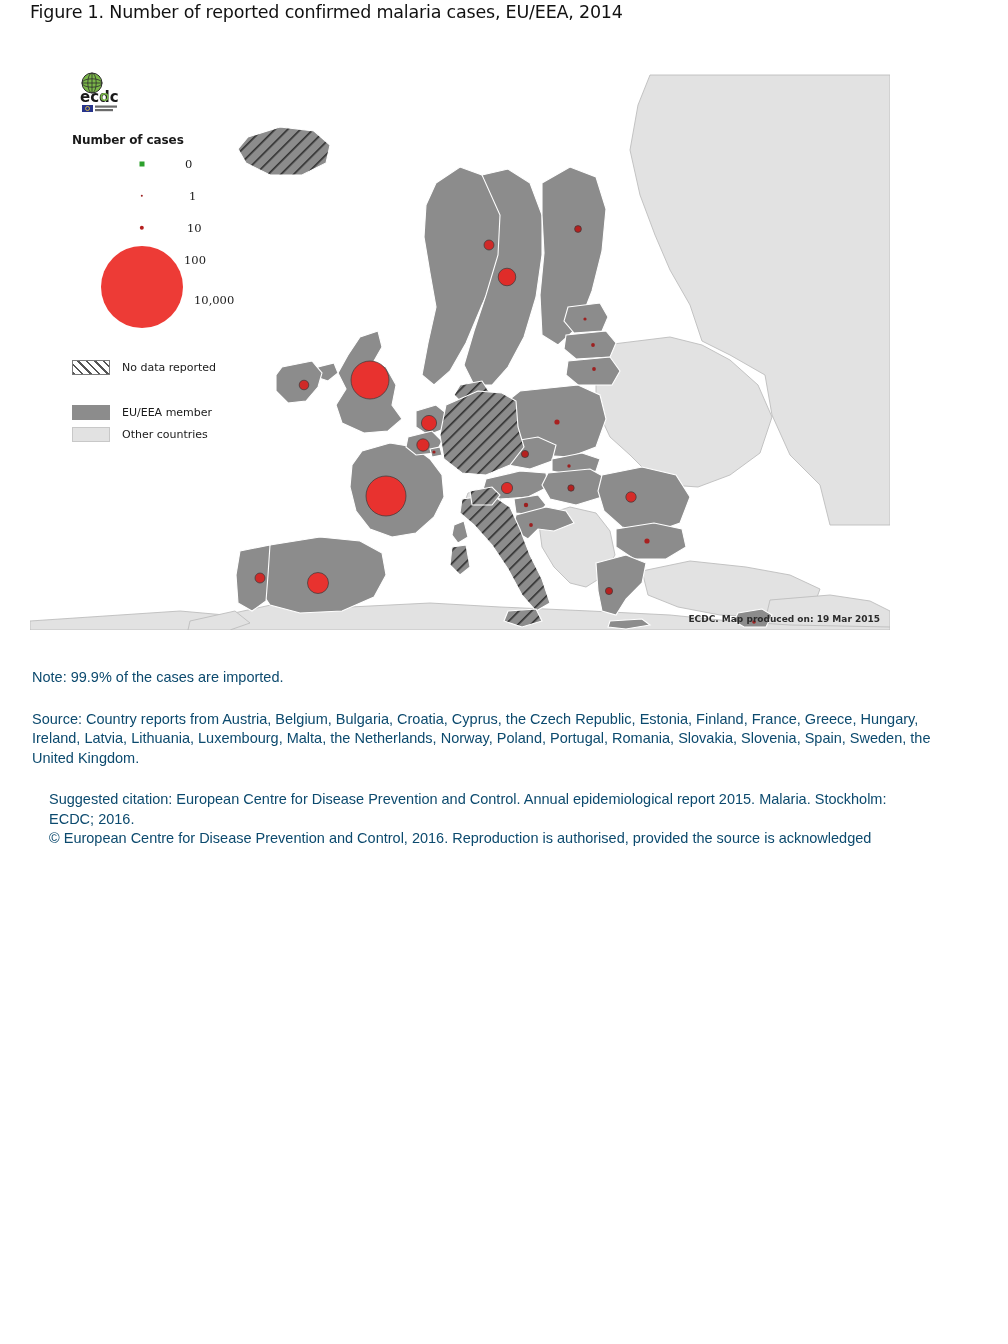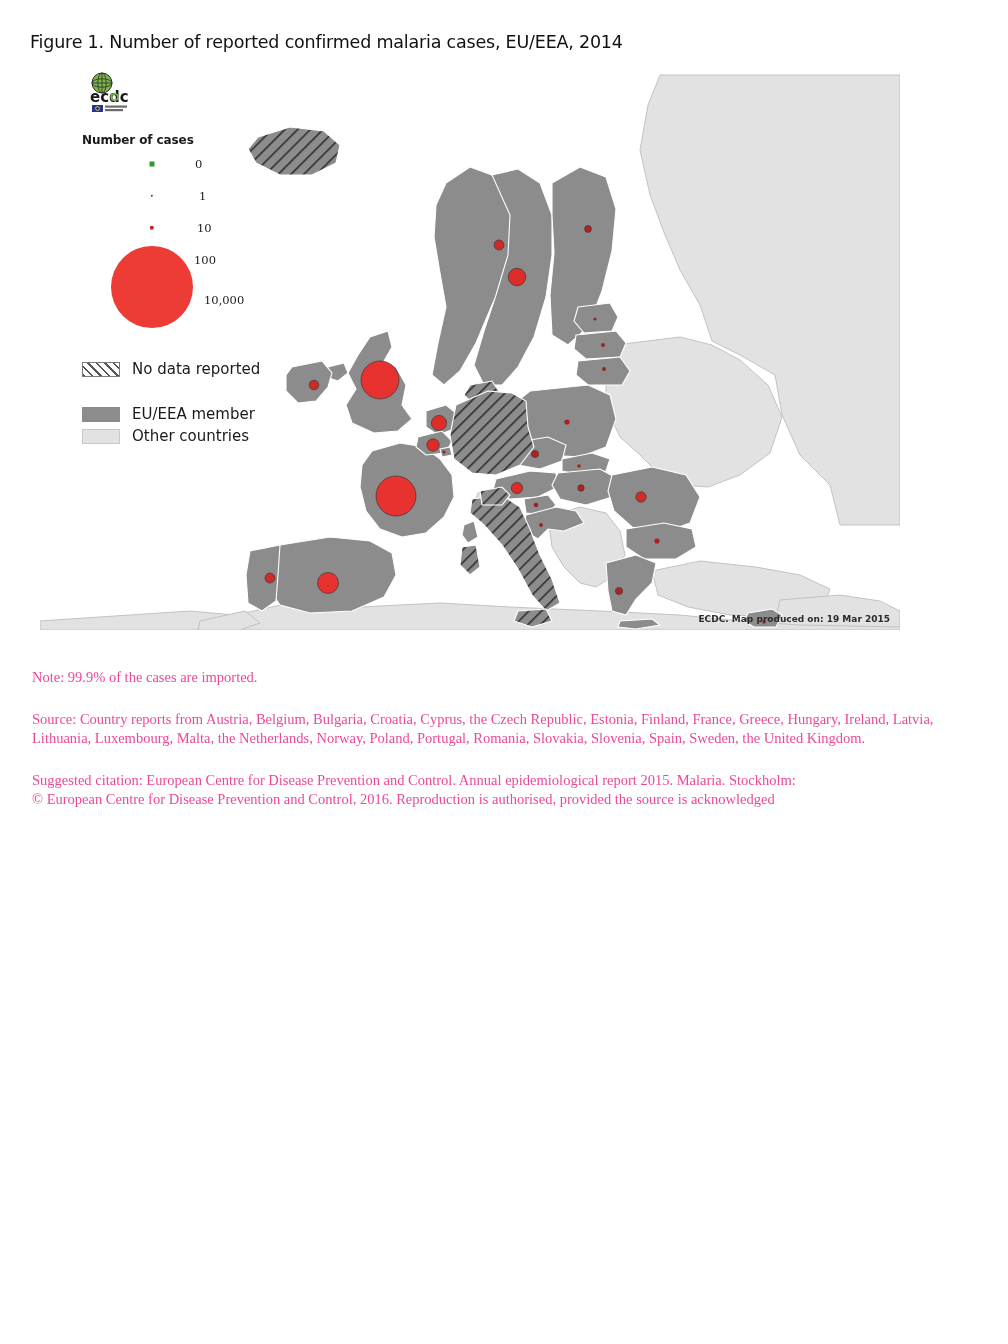--- a/index.html
+++ b/index.html
@@ -9,31 +9,31 @@
     background:#ffffff;
     font-family:"DejaVu Sans","Liberation Sans",sans-serif;
     color:#000000;
     position:relative;
     overflow:hidden;
   }
   .page{position:absolute;inset:0;}
 
   
   .fig-title{
-    position:absolute;left:30px;top:32px;
+    position:absolute;left:30px;top:2px;
     font-size:17.5px;
     font-family:"DejaVu Sans","Liberation Sans",sans-serif;
     letter-spacing:-0.2px;
     color:#111;
     white-space:nowrap;
   }
 
   
   .map-frame{
-    position:absolute;left:40px;top:55px;
+    position:absolute;left:30px;top:55px;
     width:860px;height:575px;
     background:#0ea5e9;
     overflow:hidden;
   }
   .map-svg{position:absolute;left:0;top:0;width:860px;height:575px;display:block;}
 
   
   .legend{
     position:absolute;left:20px;top:5px;
     width:185px;
@@ -62,47 +62,47 @@
     width:38px;height:15px;
     border:1px solid #7a7a7a;
     box-sizing:border-box;
     margin-right:12px;
     flex:0 0 auto;
   }
   .swatch.nodata{background:#ffffff;}
   .swatch.eu{background:#8c8c8c;border-color:#8c8c8c;}
   .swatch.other{background:#e2e2e2;border-color:#c8c8c8;}
   .swatch-lab{
-    font-size:15px;
+    font-size:11px;
     font-family:"DejaVu Sans","Liberation Sans",sans-serif;
     color:#1a1a1a;
     white-space:nowrap;
   }
 
   
   .map-credit{
     position:absolute;right:10px;bottom:6px;
     font-size:9px;font-weight:bold;
     font-family:"DejaVu Sans","Liberation Sans",sans-serif;
     color:#2b2b2b;
     z-index:15;
     white-space:nowrap;
   }
 
   
   .footer{position:absolute;left:32px;top:668px;width:920px;}
   .f-block{
     font-size:14.5px;
-    font-family:Liberation Serif, serif;
-    color:#ec4899;
+    font-family:Liberation Sans, sans-serif;
+    color:#0c4a6e;
     line-height:1.35;
   }
   .f-note{margin:0 0 22px 0;}
   .f-source{margin:8px 0 22px 0;}
-  .f-cite{margin:0;}
+  .f-cite{margin:17px;}
   .f-cite .line{display:block;}
 </style>
 </head>
 <body>
 
 <div class="page">
 
   <div class="fig-title">Figure 1. Number of reported confirmed malaria cases, EU/EEA, 2014</div>
 
   <div class="map-frame">
@@ -319,17 +319,18 @@
     </div>
 
     <div class="map-credit">ECDC. Map produced on: 19 Mar 2015</div>
   </div>
 
   <div class="footer">
     <p class="f-block f-note">Note: 99.9% of the cases are imported.</p>
     <p class="f-block f-source">Source: Country reports from Austria, Belgium, Bulgaria, Croatia, Cyprus, the Czech Republic, Estonia, Finland, France, Greece, Hungary, Ireland, Latvia, Lithuania, Luxembourg, Malta, the Netherlands, Norway, Poland, Portugal, Romania, Slovakia, Slovenia, Spain, Sweden, the United Kingdom.</p>
     <div class="f-block f-cite">
       <span class="line">Suggested citation: European Centre for Disease Prevention and Control. Annual epidemiological report 2015. Malaria. Stockholm:</span>
+      <span class="line">ECDC; 2016.</span>
       <span class="line">© European Centre for Disease Prevention and Control, 2016. Reproduction is authorised, provided the source is acknowledged</span>
     </div>
   </div>
 
 </div>
 
 </body></html>

